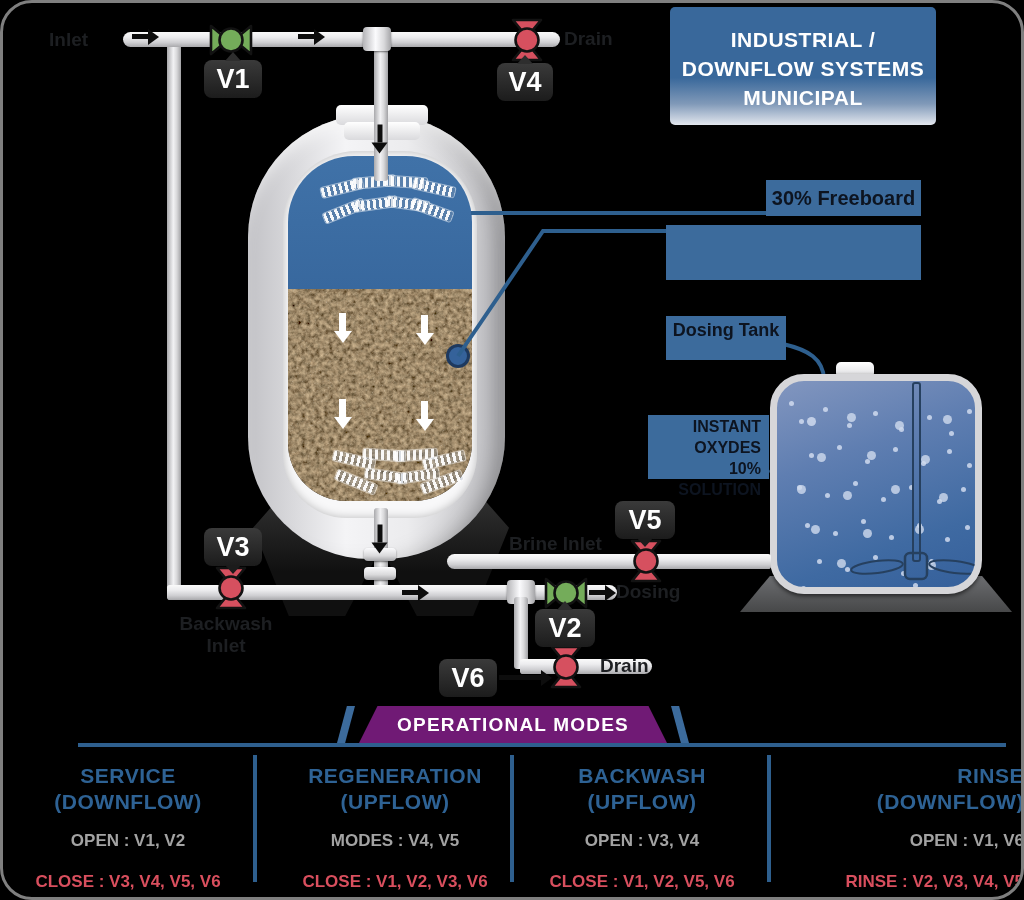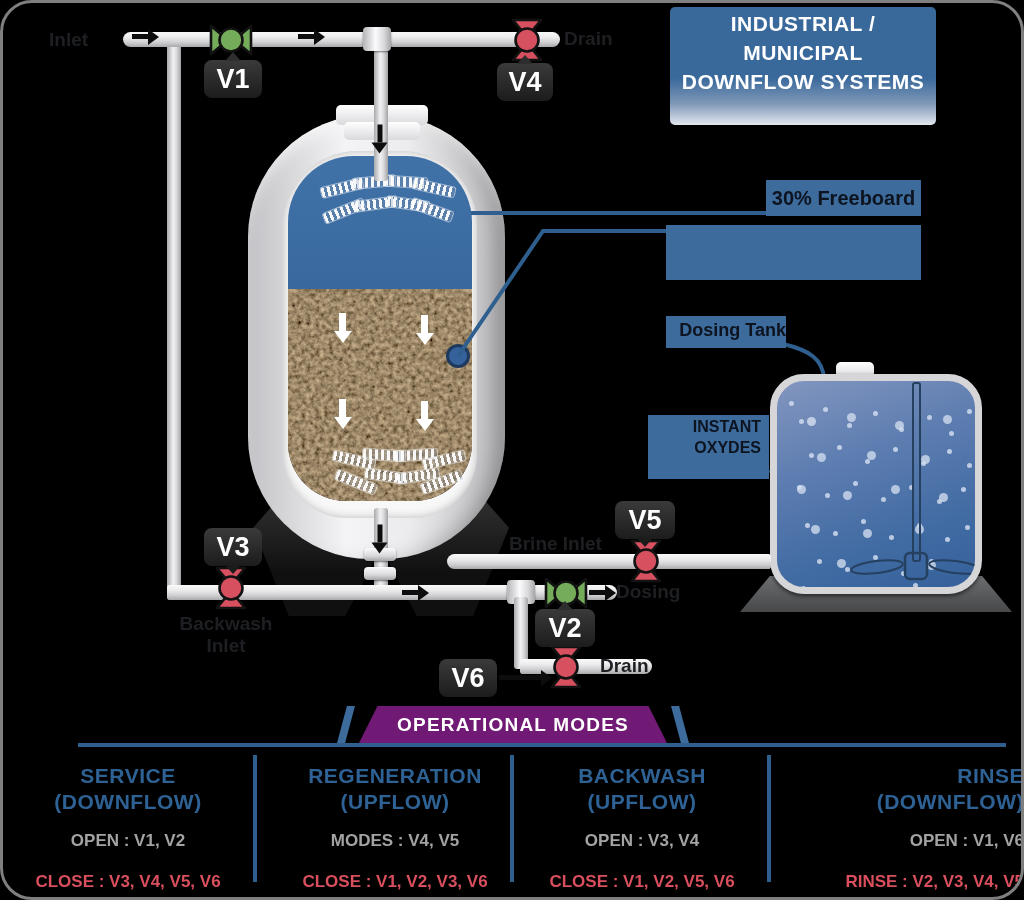--- a/index.html
+++ b/index.html
@@ -70,21 +70,21 @@
     clip-path:polygon(11% 0,89% 0,100% 100%,0 100%);}
   #dtank{position:absolute;left:767px;top:371px;width:212px;height:220px;box-sizing:border-box;
     border:7px solid #d6d6d9;border-radius:34px;
     background:linear-gradient(160deg,#8296bf 0%,#5f7eb1 35%,#3f6aa2 75%,#35609b 100%);
     box-shadow:0 2px 4px rgba(0,0,0,.6);overflow:hidden;}
   .bub{position:absolute;border-radius:50%;background:rgba(208,219,238,.85);}
   
   #titlebox{position:absolute;left:667px;top:4px;width:266px;height:118px;border-radius:5px;
     background:linear-gradient(180deg,#39689b 0%,#39689b 60%,#8099b8 82%,#e3e7ee 100%);
     color:#fff;font-weight:bold;font-size:21px;text-align:center;letter-spacing:.5px;
-    line-height:29px;padding-top:2px;box-sizing:border-box;}
+    line-height:29px;padding-top:18px;box-sizing:border-box;}
   
   #banner{position:absolute;left:356px;top:703px;width:308px;height:37px;background:#701a75;
     clip-path:polygon(6% 0,94% 0,100% 100%,0 100%);
     color:#fff;font-weight:bold;font-size:19px;letter-spacing:1.2px;text-align:center;line-height:37px;}
   .tick{position:absolute;top:703px;width:18px;height:37px;background:#3c6b9c;}
   #tick-l{left:334px;clip-path:polygon(55% 0,100% 0,45% 100%,0 100%);}
   #tick-r{left:668px;clip-path:polygon(0 0,45% 0,100% 100%,55% 100%);}
   #underline{position:absolute;left:75px;top:740px;width:928px;height:4px;background:#2e5f8e;}
   .divider{position:absolute;top:752px;width:4px;height:127px;background:#2e5f8e;}
   .mode{position:absolute;top:760px;width:250px;text-align:center;}
@@ -254,29 +254,30 @@
   <div class="lbl" style="left:506px;top:530px;">Brine Inlet</div>
   <div class="lbl" style="left:613px;top:578px;">Dosing</div>
   <div class="lbl" style="left:168px;top:610px;width:110px;text-align:center;">
     <div>Backwash</div>
     <div>Inlet</div>
   </div>
   <div class="lbl" style="left:597px;top:652px;">Drain</div>
 
   <div id="titlebox">
     <div>INDUSTRIAL /</div>
+    <div>DOWNFLOW SYSTEMS</div>
     <div>MUNICIPAL</div>
-    <div>DOWNFLOW SYSTEMS</div>
   </div>
   <div class="bluebox" style="left:763px;top:177px;width:155px;height:36px;font-size:20px;text-align:center;line-height:36px;">30% Freeboard</div>
   <div class="bluebox" style="left:663px;top:222px;width:255px;height:55px;"></div>
-  <div class="bluebox" style="left:663px;top:313px;width:120px;height:32px;font-size:18px;text-align:right;line-height:28px;">Dosing Tank</div>
+  <div class="bluebox" style="left:663px;top:313px;width:120px;height:44px;font-size:18px;text-align:center;line-height:28px;">Dosing Tank</div>
   <div class="bluebox" style="left:645px;top:412px;width:121px;height:64px;font-size:16px;line-height:21px;text-align:right;padding:1px 8px 0 0;box-sizing:border-box;">
     <div>INSTANT</div>
     <div>OXYDES</div>
+    <div>10% SOLUTION</div>
   </div>
 
   <div class="tick" id="tick-l"></div>
   <div id="banner">OPERATIONAL MODES</div>
   <div class="tick" id="tick-r"></div>
   <div id="underline"></div>
 
   <div class="mode" style="left:0px;">
     <div class="head">SERVICE</div>
     <div class="head">(DOWNFLOW)</div>

